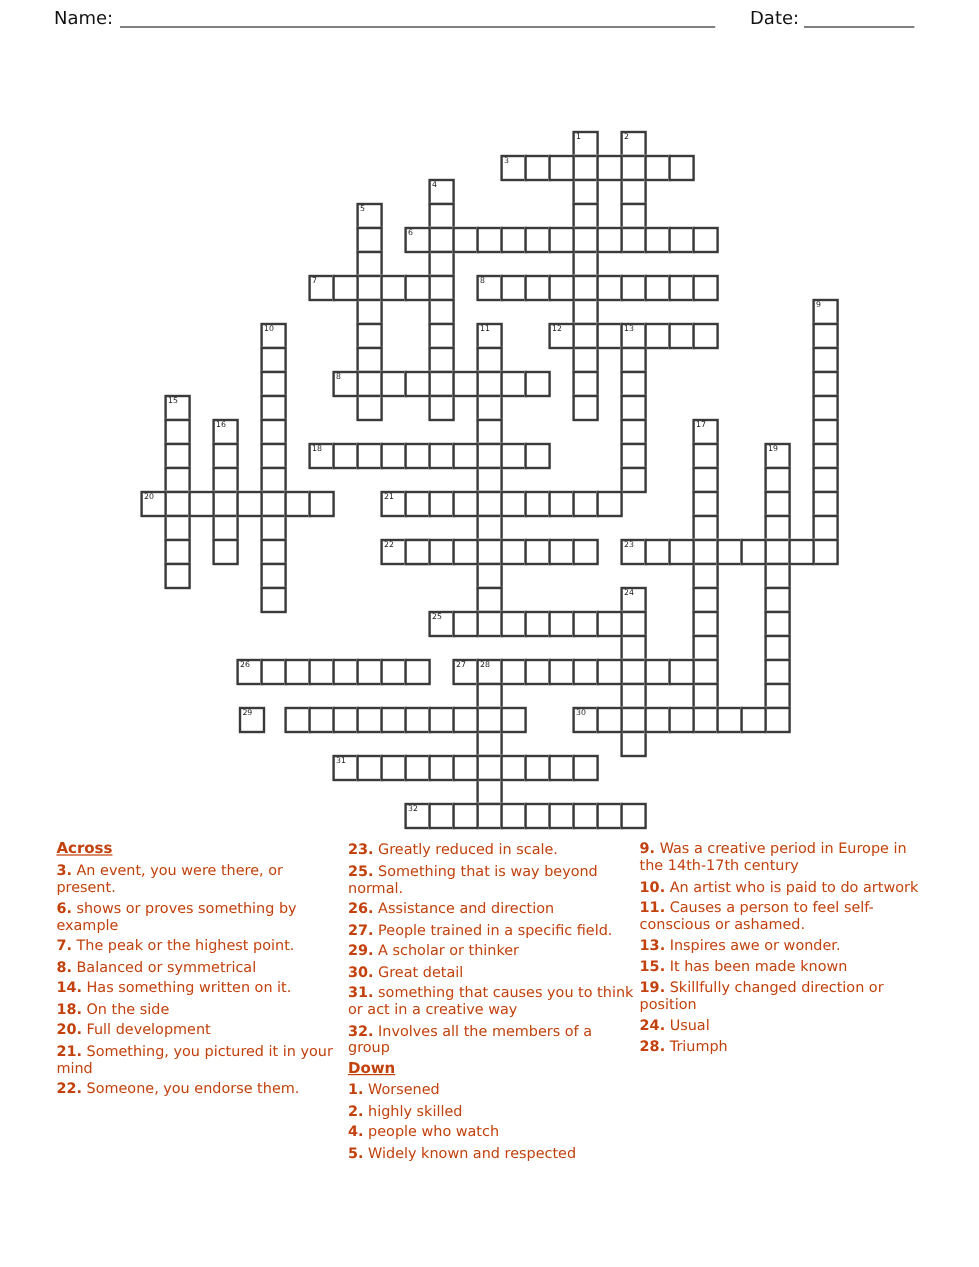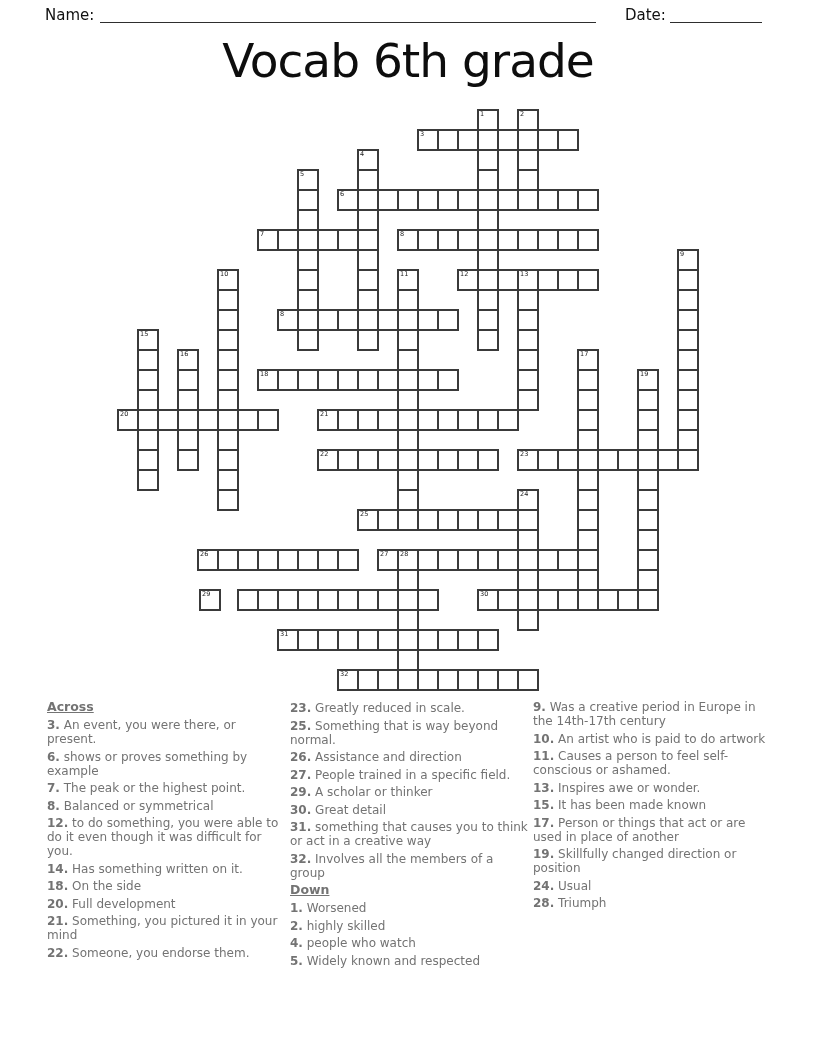--- a/index.html
+++ b/index.html
@@ -9,36 +9,35 @@
   .hdr-label{position:absolute;font-size:15px;color:#111;}
   .hline{position:absolute;border-bottom:1.5px solid #2e2e2e;height:1px;}
   .title{position:absolute;top:33px;left:0;width:100%;text-align:center;
          font-size:47px;letter-spacing:-1px;color:#0d0d0d;}
   
   .cell{position:absolute;width:22px;height:22px;box-sizing:border-box;
         background:#fff;border:2px solid #3a3a3a;}
   .cellnum{position:absolute;top:0px;left:1px;font-size:6.5px;line-height:7px;color:#222;
            font-family:"DejaVu Sans",sans-serif;}
   
-  .cluecol{position:absolute;font-size:12px;line-height:14px;color:#737373;}
+  .cluecol{position:absolute;font-size:12px;line-height:14px;color:#c2410c;}
   .clue-header{font-weight:bold;text-decoration:underline;font-size:12.5px;margin:0 0 4px 0;}
   .clue{margin:0 0 3.5px 0;}
   .cnum{font-weight:bold;}
 </style>
 </head>
 <body>
 
 <div class="page">
 
   <span class="hdr-label" style="left:45px;top:6px;">Name:</span>
   <div class="hline" style="left:100px;top:21px;width:496px;"></div>
   <span class="hdr-label" style="left:625px;top:6px;">Date:</span>
   <div class="hline" style="left:670px;top:21px;width:92px;"></div>
 
-  <div class="title">Vocab 6th grade</div>
 
   <div id="grid">
       <div class="cell" style="left: 477px; top: 109px; border-color: rgb(58, 58, 58);">
         <span class="cellnum">1</span>
       </div>
       <div class="cell" style="left: 477px; top: 129px; border-color: rgb(58, 58, 58);"></div>
       <div class="cell" style="left: 477px; top: 149px; border-color: rgb(58, 58, 58);"></div>
       <div class="cell" style="left: 477px; top: 169px; border-color: rgb(58, 58, 58);"></div>
       <div class="cell" style="left: 477px; top: 189px; border-color: rgb(58, 58, 58);"></div>
       <div class="cell" style="left: 477px; top: 209px; border-color: rgb(58, 58, 58);"></div>
@@ -367,21 +366,20 @@
       <div class="cell" style="left: 517px; top: 669px; border-color: rgb(58, 58, 58);"></div>
     </div>
 
   <div class="cluecol" style="left:47px;top:700px;width:238px;">
     <div class="clue-header">Across</div>
     <div id="col1-across">
         <div class="clue"><span class="cnum">3.</span> An event, you were there, or present.</div>
         <div class="clue"><span class="cnum">6.</span> shows or proves something by example</div>
         <div class="clue"><span class="cnum">7.</span> The peak or the highest point.</div>
         <div class="clue"><span class="cnum">8.</span> Balanced or symmetrical</div>
-        <div class="clue"><span class="cnum">12.</span> to do something, you were able to do it even though it was difficult for you.</div>
         <div class="clue"><span class="cnum">14.</span> Has something written on it.</div>
         <div class="clue"><span class="cnum">18.</span> On the side</div>
         <div class="clue"><span class="cnum">20.</span> Full development</div>
         <div class="clue"><span class="cnum">21.</span> Something, you pictured it in your mind</div>
         <div class="clue"><span class="cnum">22.</span> Someone, you endorse them.</div>
       </div>
   </div>
   <div class="cluecol" style="left:290px;top:701px;width:240px;">
     <div id="col2-across">
         <div class="clue"><span class="cnum">23.</span> Greatly reduced in scale.</div>
@@ -401,20 +399,19 @@
         <div class="clue"><span class="cnum">5.</span> Widely known and respected</div>
       </div>
   </div>
   <div class="cluecol" style="left:533px;top:700px;width:243px;">
     <div id="col3-down">
         <div class="clue"><span class="cnum">9.</span> Was a creative period in Europe in the 14th-17th century</div>
         <div class="clue"><span class="cnum">10.</span> An artist who is paid to do artwork</div>
         <div class="clue"><span class="cnum">11.</span> Causes a person to feel self-conscious or ashamed.</div>
         <div class="clue"><span class="cnum">13.</span> Inspires awe or wonder.</div>
         <div class="clue"><span class="cnum">15.</span> It has been made known</div>
-        <div class="clue"><span class="cnum">17.</span> Person or things that act or are used in place of another</div>
         <div class="clue"><span class="cnum">19.</span> Skillfully changed direction or position</div>
         <div class="clue"><span class="cnum">24.</span> Usual</div>
         <div class="clue"><span class="cnum">28.</span> Triumph</div>
       </div>
   </div>
 
 </div>
 
 </body></html>

